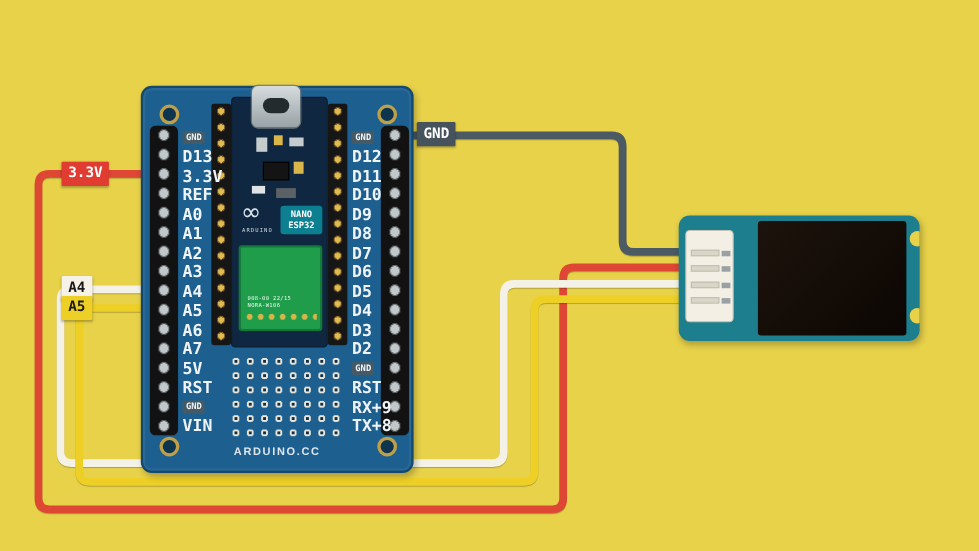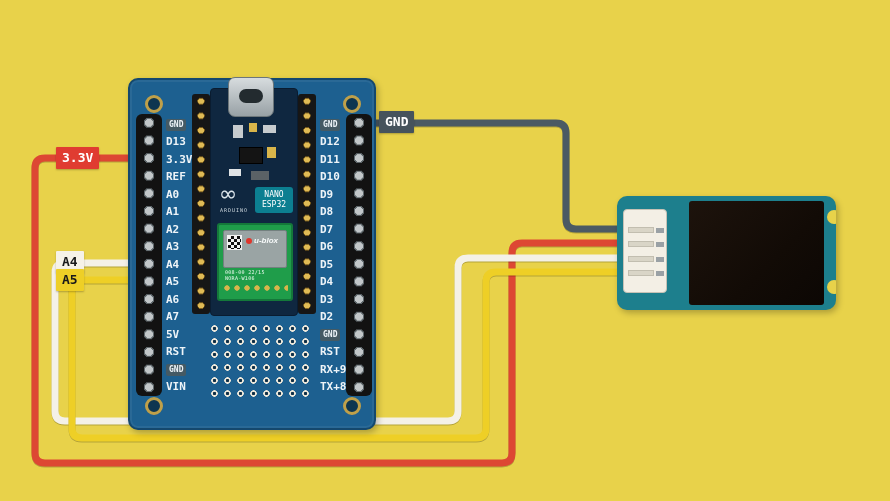--- a/index.html
+++ b/index.html
@@ -19,21 +19,21 @@
   .screw-strip{position:absolute;top:34px;width:26px;height:282px;background:#121212;border-radius:6px;
       background-image:radial-gradient(circle at 13px 8.8px,#c2c7c9 0 4.2px,#5f686c 4.2px 5.2px,rgba(0,0,0,0) 5.3px);
       background-size:26px 17.63px;}
   .header-strip{position:absolute;top:14px;width:18px;height:220px;background:#161616;border-radius:3px;
       background-image:radial-gradient(circle at 9px 7.2px,#e0bb55 0 2.8px,#7a5c1d 2.8px 3.6px,rgba(0,0,0,0) 3.7px);
       background-size:18px 14.6px;}
   .pin-col{position:absolute;top:36px;width:28px;display:flex;flex-direction:column;}
   .pin-row{height:17.5px;display:flex;align-items:center;}
   .pin-col.right .pin-row{justify-content:flex-start;}
   .pin-col.left  .pin-row{justify-content:flex-start;padding-left:2px;}
-  .pin-label{font-size:11px;font-weight:bold;color:#eef4f8;line-height:10px;letter-spacing:0;}
+  .pin-label{font-size:15px;font-weight:bold;color:#eef4f8;line-height:10px;letter-spacing:0;}
   .pin-label.gnd-badge{background:#455a64;border-radius:2px;padding:1px 3px;font-size:8px;}
   .proto{position:absolute;left:78px;top:242px;width:104px;height:78px;
       background-image:
         radial-gradient(circle at 6.5px 6.5px,#0e2f47 0 1.4px,rgba(0,0,0,0) 1.5px),
         radial-gradient(circle at 6.5px 6.5px,#ece7da 1.4px 3.1px,rgba(0,0,0,0) 3.3px);
       background-size:13px 13px;}
   .board-bottom-text{position:absolute;left:0;top:326px;width:100%;text-align:center;
       font-size:10px;font-weight:bold;color:#dfe7ec;letter-spacing:1.5px;
       font-family:"Liberation Sans","DejaVu Sans",sans-serif;}
 
@@ -42,21 +42,21 @@
         border:1px solid #0a1c30;border-radius:4px;box-sizing:border-box;}
   .usb{position:absolute;left:17px;top:-12px;width:46px;height:40px;border-radius:7px;
        background:linear-gradient(#d7dcde,#98a1a5);border:1px solid #6c767a;box-sizing:border-box;}
   .usb-slot{position:absolute;left:10px;top:11px;width:24px;height:14px;border-radius:7px;background:#232b2f;}
   .comp{position:absolute;}
   .nano-logo{position:absolute;left:8px;top:94px;font-size:22px;line-height:22px;color:#dce6ec;
        font-family:"DejaVu Sans",sans-serif;}
   .nano-brand{position:absolute;left:9px;top:118px;font-size:5px;letter-spacing:1px;color:#cfd9df;}
   .nano-badge{position:absolute;left:44px;top:98px;width:38px;height:26px;background:#0c7f91;border-radius:3px;
        display:flex;flex-direction:column;align-items:center;justify-content:center;}
-  .nano-badge span{font-size:8px;font-weight:normal;color:#fff;line-height:10px;}
+  .nano-badge span{font-size:8px;font-weight:bold;color:#fff;line-height:10px;}
   .ublox{position:absolute;left:6px;top:134px;width:76px;height:78px;background:#1f9d4a;
        border:2px solid #14783a;border-radius:3px;box-sizing:border-box;}
   .shield{position:absolute;left:4px;top:5px;width:64px;height:38px;background:#9aa4a4;
        border:1px solid #73807f;border-radius:2px;box-sizing:border-box;}
   .qr{position:absolute;left:3px;top:4px;width:15px;height:15px;border:1px solid #f2f2f2;box-sizing:border-box;
        background:repeating-conic-gradient(#111 0 25%, #f2f2f2 0 50%);background-size:6px 6px;}
   .ublox-dot{position:absolute;left:22px;top:7px;width:6px;height:6px;border-radius:50%;background:#e0362c;}
   .ublox-name{position:absolute;left:30px;top:5px;font-size:8px;font-style:italic;font-weight:bold;color:#f6f9f9;
        font-family:"Liberation Sans","DejaVu Sans",sans-serif;}
   .ublox-line{position:absolute;left:6px;font-size:5px;color:#eafaef;letter-spacing:.3px;}
@@ -204,20 +204,21 @@
         </div>
       <div class="pin-row">
           <span class="pin-label">RX+9</span>
         </div>
       <div class="pin-row">
           <span class="pin-label">TX+8</span>
         </div>
     </div>
 
     <div class="proto"></div>
+    <div class="board-bottom-text">ARDUINO.CC</div>
 
     <div class="nano">
       <div class="usb">
         <div class="usb-slot"></div>
       </div>
       <div class="comp" style="left:22px;top:36px;width:10px;height:13px;background:#c6cbce;"></div>
       <div class="comp" style="left:38px;top:34px;width:8px;height:9px;background:#d9b54a;"></div>
       <div class="comp" style="left:52px;top:36px;width:13px;height:8px;background:#c6cbce;"></div>
       <div class="comp" style="left:28px;top:58px;width:22px;height:15px;background:#141414;border:1px solid #000;"></div>
       <div class="comp" style="left:56px;top:58px;width:9px;height:11px;background:#d9b54a;"></div>
@@ -225,25 +226,20 @@
       <div class="comp" style="left:40px;top:82px;width:18px;height:9px;background:#5a6266;"></div>
 
       <div class="nano-logo">∞</div>
       <div class="nano-brand">ARDUINO</div>
       <div class="nano-badge">
         <span>NANO</span>
         <span>ESP32</span>
       </div>
 
       <div class="ublox">
-        <div class="shield">
-          <div class="qr"></div>
-          <div class="ublox-dot"></div>
-          <div class="ublox-name">u-blox</div>
-        </div>
         <div class="ublox-line" style="top:44px;">008-00 22/15</div>
         <div class="ublox-line" style="top:50px;">NORA-W106</div>
         <div class="antenna"></div>
       </div>
     </div>
   </div>
 
   <div class="grove">
     <div class="oled"></div>
     <div class="notch" style="top:14px;"></div>

